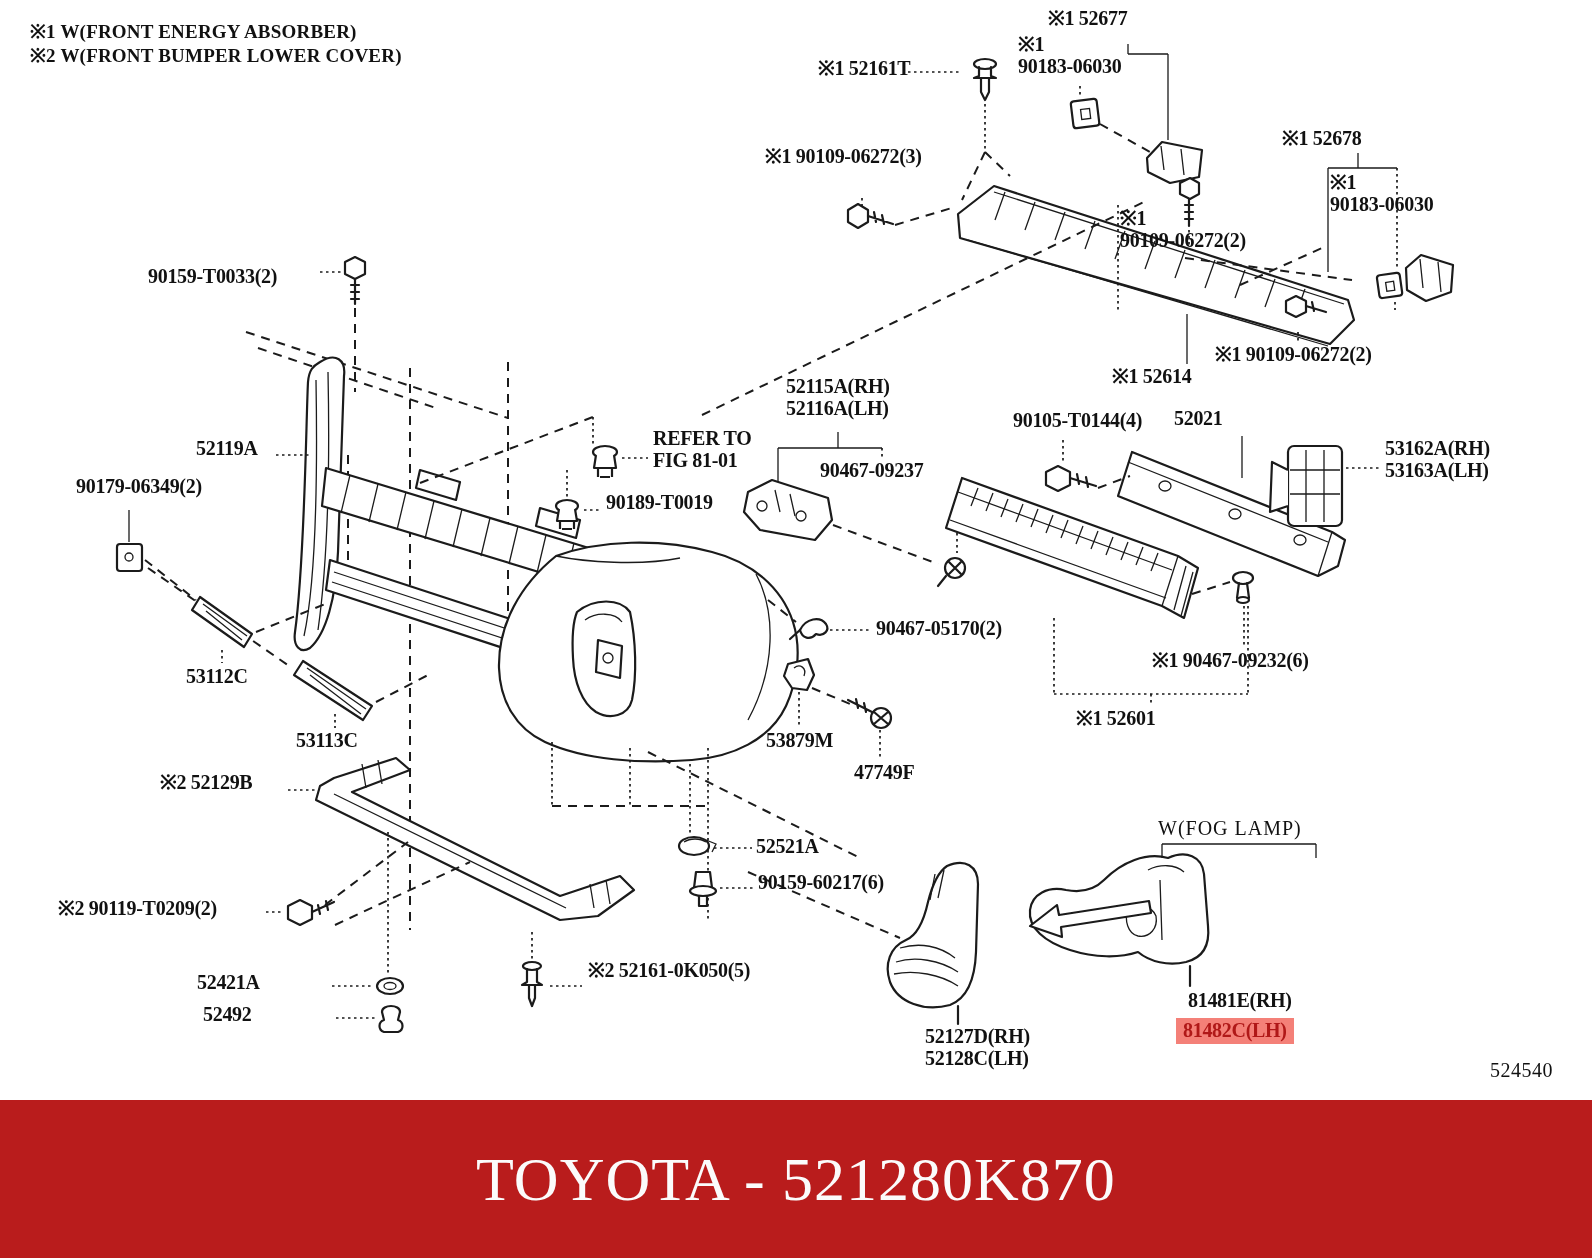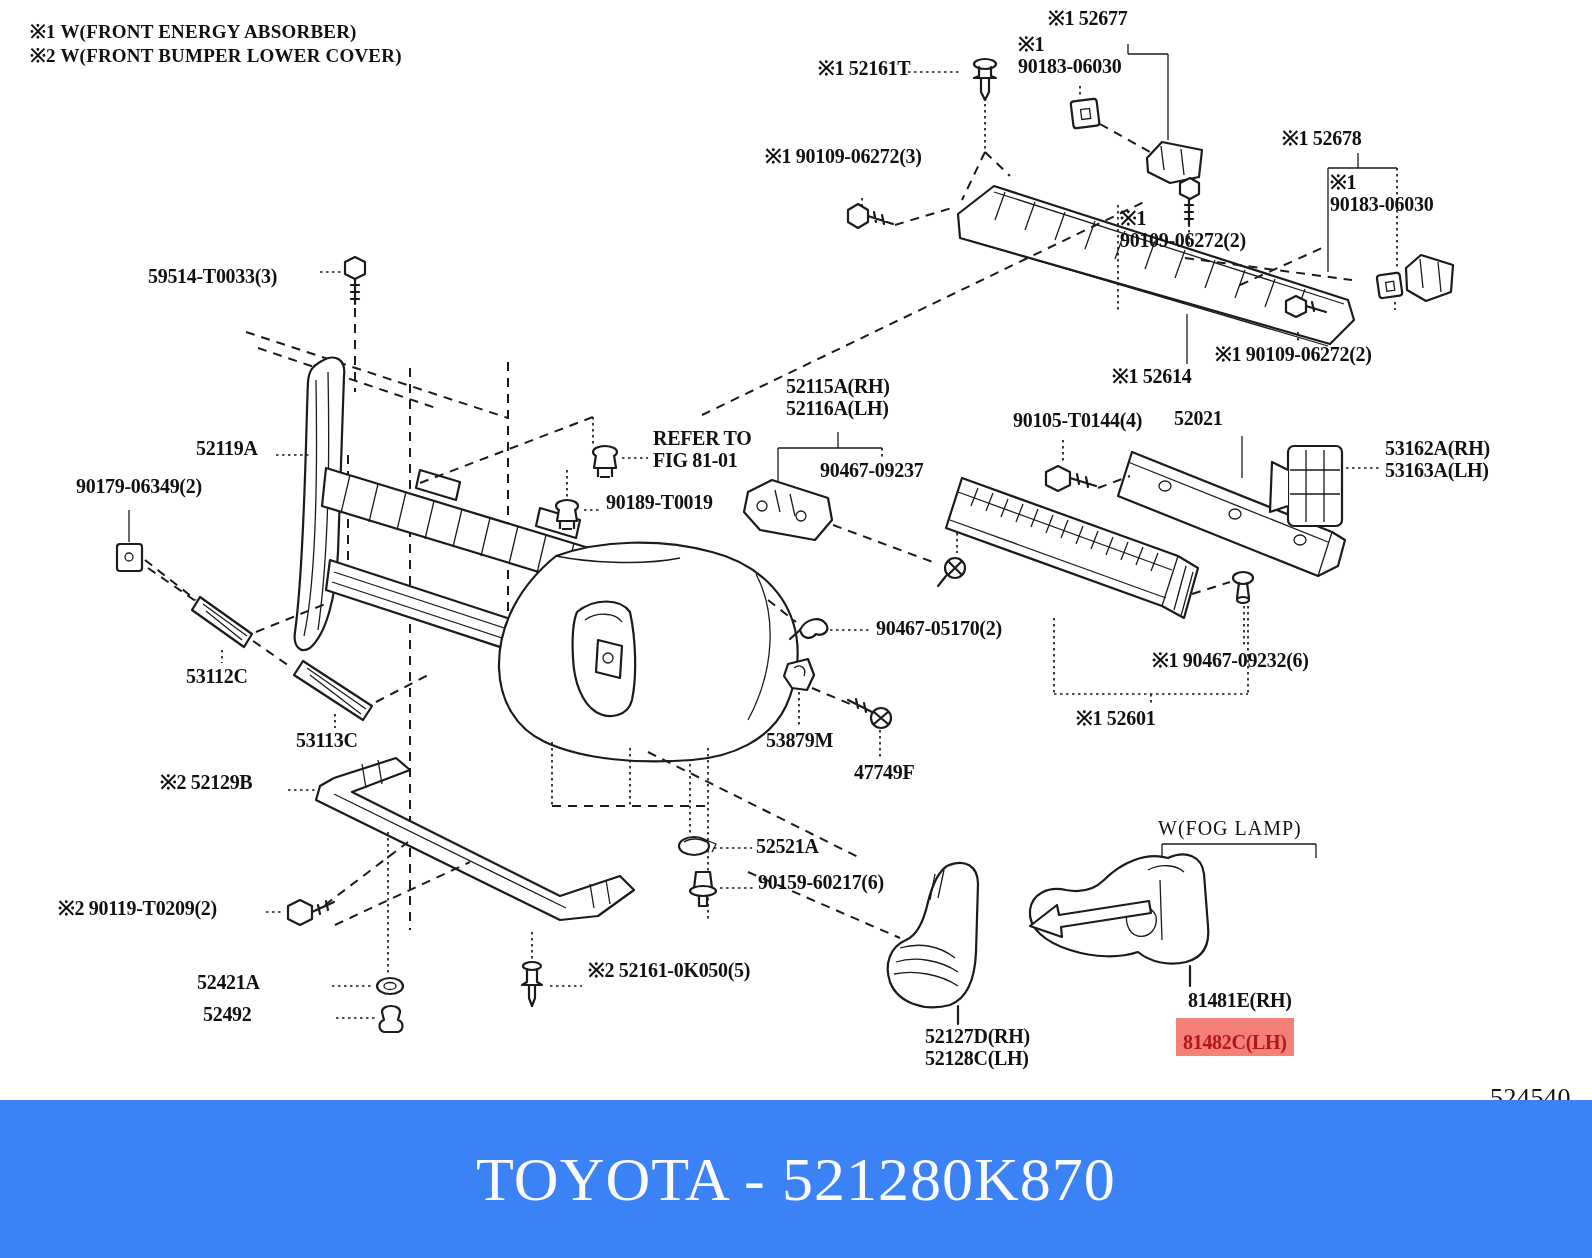--- a/index.html
+++ b/index.html
@@ -8,23 +8,23 @@
   svg{position:absolute;left:0;top:0;}
   .s   {fill:none;stroke:#1b1b1b;stroke-width:2.2;stroke-linejoin:round;stroke-linecap:round;}
   .sf  {fill:#ffffff;stroke:#1b1b1b;stroke-width:2.2;stroke-linejoin:round;}
   .thin{fill:none;stroke:#1b1b1b;stroke-width:1.3;}
   .dash{fill:none;stroke:#1b1b1b;stroke-width:2;stroke-dasharray:9 7;}
   .dot {fill:none;stroke:#1b1b1b;stroke-width:1.7;stroke-dasharray:2.5 3.5;}
   .co{position:absolute;font-weight:700;font-size:20px;line-height:1.08;color:#111;
       letter-spacing:-0.3px;white-space:pre-line;}
   .note{font-size:19px;font-weight:700;letter-spacing:0.2px;}
   .plain{font-weight:400;font-size:20px;letter-spacing:1px;}
-  .small{font-weight:400;font-size:26px;letter-spacing:0.5px;margin-top:24px;}
-  .hl{background:#f48078;color:#b01818;padding:14px 7px 2px 7px;}
-  #banner{position:absolute;left:0;top:1100px;width:1592px;height:158px;background:#3b82f6;
+  .small{font-weight:400;font-size:20px;letter-spacing:0.5px;}
+  .hl{background:#f48078;color:#b01818;padding:2px 7px 2px 7px;}
+  #banner{position:absolute;left:0;top:1100px;width:1592px;height:158px;background:#b91c1c;
           display:flex;align-items:center;justify-content:center;gap:95px;}
   #banner span{color:#fbfbfb;font-size:62px;font-weight:400;letter-spacing:1px;}
 </style>
 </head>
 <body>
 
 <div id="stage">
 
 <svg width="1592" height="1258" viewBox="0 0 1592 1258">
 
@@ -271,21 +271,21 @@
 <div class="co" style="left:1018px;top:34px">※1
 90183-06030</div>
 <div class="co" style="left:1282px;top:128px">※1 52678</div>
 <div class="co" style="left:1330px;top:172px">※1
 90183-06030</div>
 <div class="co" style="left:765px;top:146px">※1 90109-06272(3)</div>
 <div class="co" style="left:1120px;top:208px">※1
 90109-06272(2)</div>
 <div class="co" style="left:1215px;top:344px">※1 90109-06272(2)</div>
 <div class="co" style="left:1112px;top:366px">※1 52614</div>
-<div class="co" style="left:148px;top:266px">59514-T0033(3)</div>
+<div class="co" style="left:148px;top:266px">90159-T0033(2)</div>
 <div class="co" style="left:786px;top:376px">52115A(RH)
 52116A(LH)</div>
 <div class="co" style="left:820px;top:460px">90467-09237</div>
 <div class="co" style="left:653px;top:428px">REFER TO
 FIG 81-01</div>
 <div class="co" style="left:606px;top:492px">90189-T0019</div>
 <div class="co" style="left:1013px;top:410px">90105-T0144(4)</div>
 <div class="co" style="left:1174px;top:408px">52021</div>
 <div class="co" style="left:1385px;top:438px">53162A(RH)
 53163A(LH)</div>

